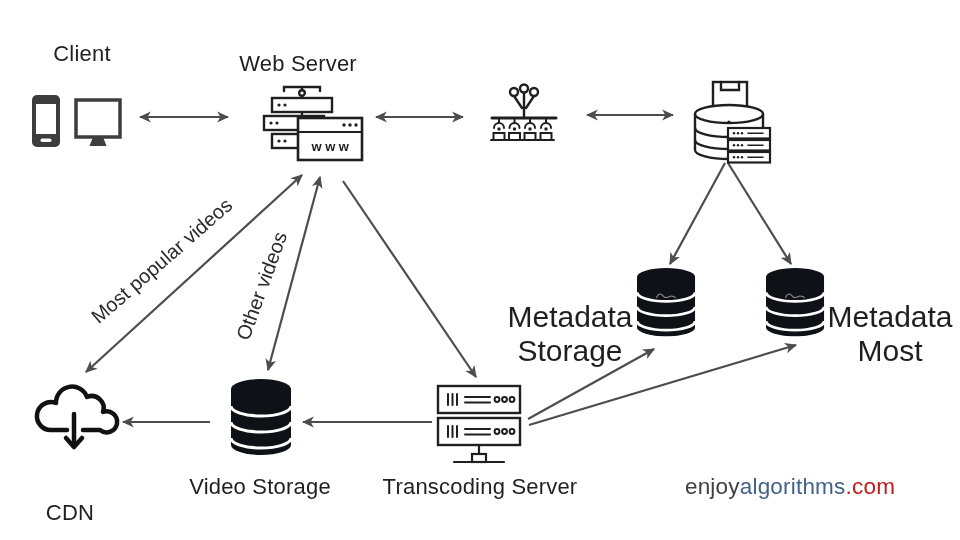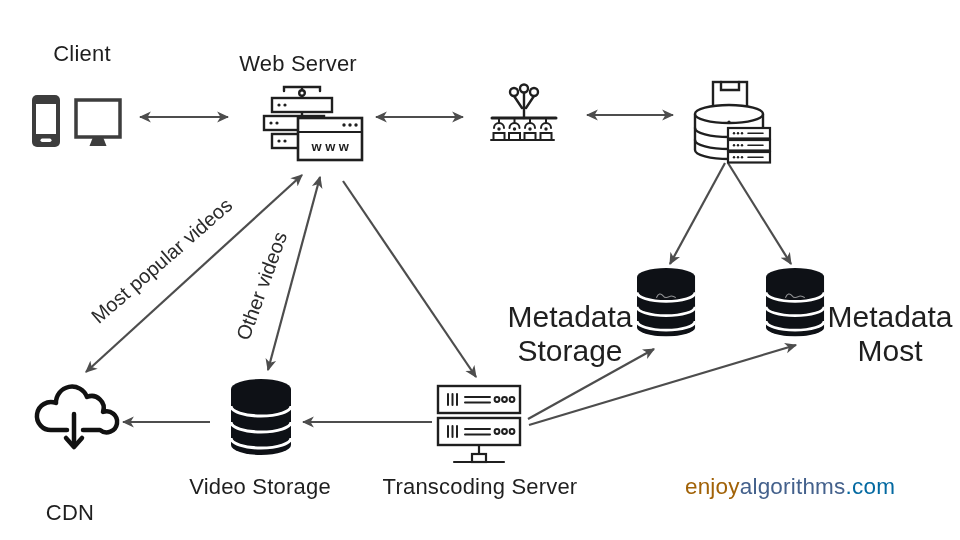--- a/index.html
+++ b/index.html
@@ -198,16 +198,16 @@
   </div>
 
   <div class="lbl" style="left:70px;top:513px">CDN</div>
   <div class="lbl" style="left:260px;top:487px">Video Storage</div>
   <div class="lbl" style="left:480px;top:487px">Transcoding Server</div>
 
   <div class="edge-lbl mp" style="left:162px;top:261px">Most popular videos</div>
   <div class="edge-lbl ov" style="left:262px;top:286px">Other videos</div>
 
   <div class="brand" style="left:790px;top:487px">
-    <span style="color: #a16207;">enjoy</span><span style="color: rgb(68, 97, 140);">algorithms</span><span style="color: #0369a1;">.com</span>
+    <span style="color: #404040;">enjoy</span><span style="color: rgb(68, 97, 140);">algorithms</span><span style="color: #b91c1c;">.com</span>
   </div>
 
 </div>
 
 </body></html>

